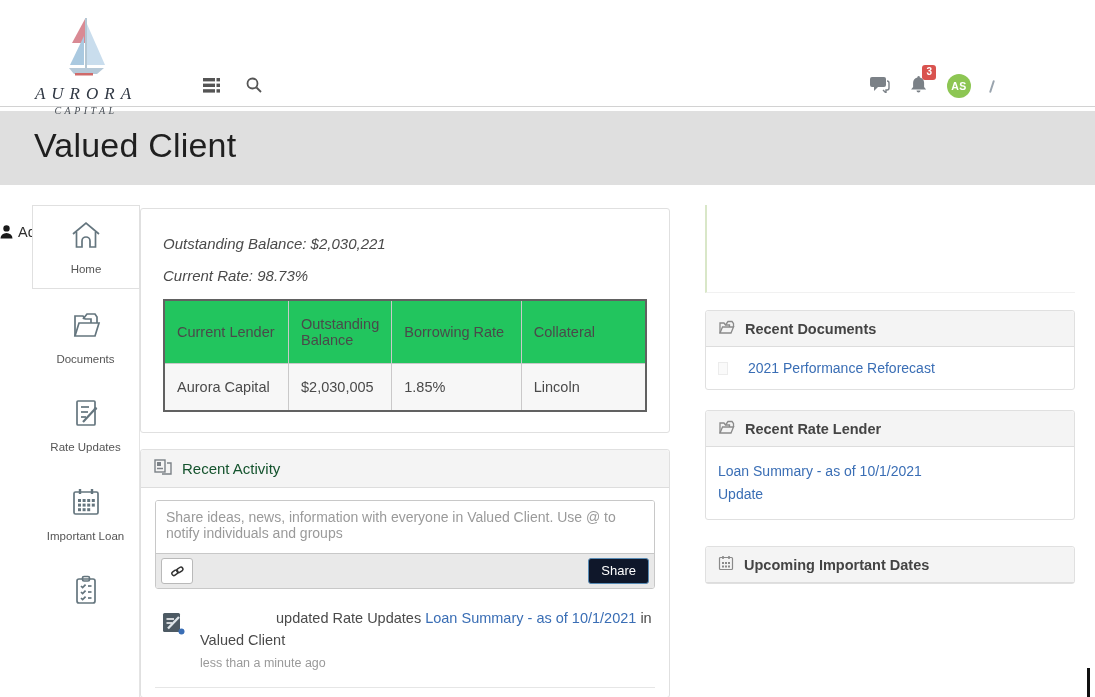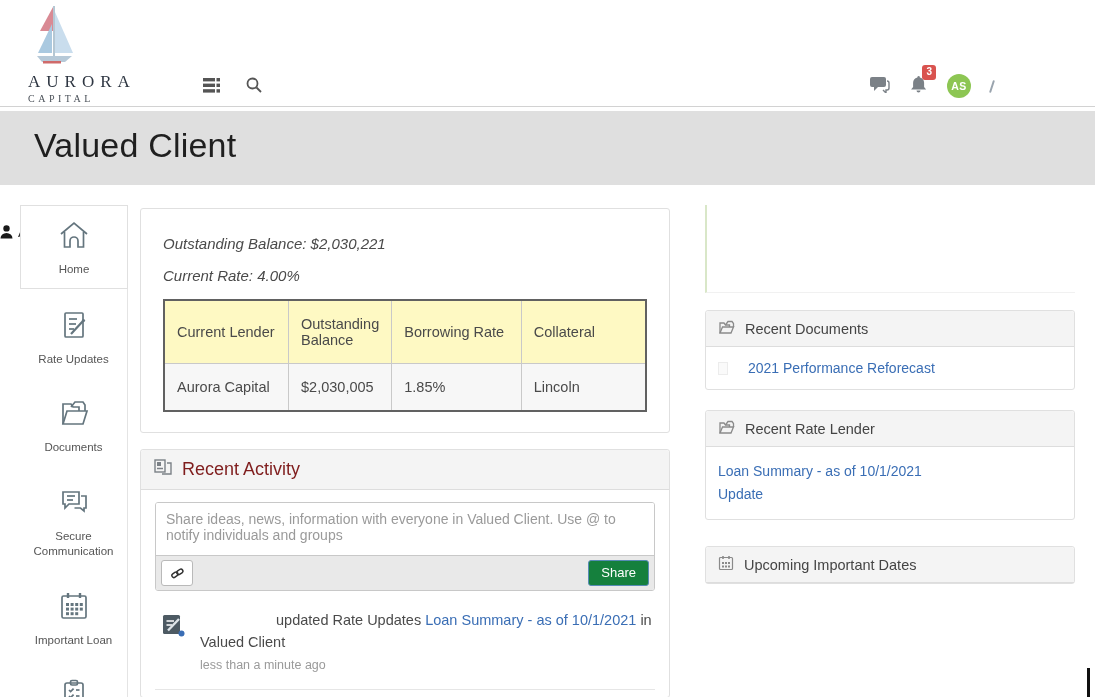--- a/index.html
+++ b/index.html
@@ -1,82 +1,82 @@
 <!DOCTYPE html>
 <html><head>
 <meta charset="utf-8">
 <style>
   * { margin:0; padding:0; box-sizing:border-box; }
   html,body { width:1095px; height:697px; overflow:hidden; background:#fff;
     font-family:"Liberation Sans", sans-serif; color:#444; }
   .topnav { position:relative; height:107px; background:#fff; border-bottom:1px solid #d2d2d2; }
-  .logo { position:absolute; left:28px; top:4px; width:116px; text-align:left; cursor:pointer; }
+  .logo { position:absolute; left:28px; top:16px; width:116px; text-align:center; cursor:pointer;font-style:italic; }
   .logo-line1 { font-family:"Liberation Serif", serif; font-size:17px; letter-spacing:6px; color:#2e3642; margin-top:2px; }
   .logo-line2 { font-family:"Liberation Serif", serif; font-size:10px; letter-spacing:3.5px; color:#4a5058; margin-top:1px; }
   .nav-left-icons { position:absolute; left:203px; top:77px; display:flex; gap:26px; align-items:center; color:#555; }
   .nav-left-icons > span { cursor:pointer; display:inline-flex; }
   .nav-right-icons { position:absolute; left:870px; top:74px; display:flex; gap:20px; align-items:center; }
   .bell-wrap { position:relative; }
   .badge { position:absolute; top:-10px; right:-9px; background:#d9534f; color:#fff; font-size:10px;
     font-weight:bold; padding:1px 4px 2px; border-radius:3px; line-height:1.2; }
   .avatar { width:24px; height:24px; border-radius:50%; background:#8dc653; color:#fff; font-size:10.5px;
     font-weight:bold; display:flex; align-items:center; justify-content:center; letter-spacing:.5px; cursor:pointer; }
   .cutoff-char { width:2px; height:13px; background:#9aa4ae; transform:rotate(18deg); border-radius:1px; }
 
   .banner { height:74px; background:#dfdfdf; margin-top:4px; padding:15px 0 0 34px; }
   .banner h1 { font-size:34px; font-weight:500; color:#1f1f1f; letter-spacing:.2px; }
   .advisors-row { text-align:left; padding:3px 40px 0 0;margin-top:36px; }
   .advisors-link { display:inline-flex; align-items:center; gap:5px; font-size:14.5px; color:#2e2e2e; cursor:pointer; }
 
   
-  .sidebar { position:absolute; left:20px; top:205px; width:108px; height:492px; border-right:1px solid #e4e4e4; }
+  .sidebar { position:absolute; left:32px; top:205px; width:108px; height:492px; border-right:1px solid #e4e4e4; }
   .side-item { text-align:center; padding:13px 4px 10px; margin-bottom:7px; cursor:pointer; color:#64757e; }
   .side-item.active { border:1px solid #e0e0e0; background:#fff; margin-right:-1px; }
   .side-label { display:block; font-size:11.5px; color:#555; margin-top:7px; line-height:1.35; }
   .side-item svg { display:inline-block; }
 
   
   .main { position:absolute; left:140px; top:208px; width:530px; }
   .card { background:#fff; border:1px solid #e0e0e0; border-radius:3px; }
   .summary-card { padding:26px 22px 20px; }
   .summary-line { font-style:italic; font-size:15px; color:#4a4a4a; margin-bottom:15px; }
   .loan-table { width:100%; border-collapse:collapse; border:2px solid #616161; margin-top:6px; }
   .loan-table th, .loan-table td { border:1px solid #c9c9c9; font-weight:normal; text-align:left;
     font-size:14.5px; color:#4a4a4a; padding:15px 12px; }
-  .loan-table th { background:#fef9c3; }
+  .loan-table th { background:#22c55e; }
   .loan-table td { background:#f7f7f7; }
   .col1{width:26%} .col2{width:21%} .col3{width:27%} .col4{width:26%}
 
   .activity-card { margin-top:16px; height:249px; overflow:hidden; }
   .panel-header { background:#f4f4f4; border-bottom:1px solid #ddd; padding:9px 13px; display:flex;
-    align-items:center; gap:10px; font-size:18px; color:#7f1d1d; border-radius:3px 3px 0 0; }
+    align-items:center; gap:10px; font-size:15px; color:#14532d; border-radius:3px 3px 0 0; }
   .activity-body { padding:12px 14px; }
   .composer { border:1px solid #c8c8c8; border-radius:3px; overflow:hidden; }
   .composer textarea { width:100%; height:52px; border:none; outline:none; resize:none; padding:8px 10px;
     font-family:"Liberation Sans", sans-serif; font-size:14px; color:#444; display:block; }
   .composer textarea::placeholder { color:#9a9a9a; }
   .composer-toolbar { background:#e9e9e9; border-top:1px solid #c8c8c8; padding:4px 5px; display:flex;
     align-items:center; justify-content:space-between; }
   .attach-btn { width:32px; height:26px; background:#fff; border:1px solid #b9b9b9; border-radius:3px;
     display:flex; align-items:center; justify-content:center; cursor:pointer; color:#444; }
-  .share-btn { background:#15803d; color:#fff; border:1px solid #578bb5; border-radius:3px; font-size:13px;
+  .share-btn { background:#0f172a; color:#fff; border:1px solid #578bb5; border-radius:3px; font-size:13px;
     padding:4px 12px 5px; cursor:pointer; font-family:"Liberation Sans", sans-serif; }
   .feed-entry { display:flex; margin-top:19px; padding-left:6px; }
   .entry-icon { flex:0 0 auto; margin-top:3px; }
   .entry-text { margin-left:14px; font-size:14.5px; color:#4a4a4a; line-height:1.5; }
   .redacted-gap { display:inline-block; width:72px; }
   .entry-time { font-size:12.5px; color:#9a9a9a; margin-top:2px; }
   .feed-divider { border-top:1px solid #e6e6e6; margin-top:15px; }
   a.blue-link { color:#3a6eb5; text-decoration:none; cursor:pointer; }
 
   
   .rightcol { position:absolute; left:705px; top:205px; width:370px; }
   .empty-panel { height:88px; background:#fff; border-left:2px solid #d9e7c8; border-bottom:1px solid #f1f1f1; margin-bottom:17px; }
   .rpanel { border:1px solid #e0e0e0; border-radius:3px; background:#fff; }
-  .rpanel .panel-header { font-size:14.5px; padding:8px 12px; color:#8a8a8a; }
+  .rpanel .panel-header { font-size:14.5px; padding:8px 12px; color:#8a8a8a;font-weight:bold; }
   .rpanel .panel-title { color:#444; }
   .rpanel-body { padding:13px 12px; font-size:14px; }
   .mb20 { margin-bottom:20px; } .mb26 { margin-bottom:26px; } .mb21 { margin-bottom:21px; }
   .doc-row { display:flex; align-items:center; }
   .doc-ghost-icon { width:10px; height:13px; background:#fafafa; border:1px solid #ececec; margin-right:20px; }
   .link-stack a { display:block; line-height:1.65; }
   .meta-line { font-size:12.5px; color:#8f8f8f; margin-top:3px; }
   .cursor-artifact { position:absolute; left:1087px; top:668px; width:3px; height:29px; background:#101010; }
 </style>
 </head>
@@ -155,50 +155,39 @@
       <svg width="34" height="32" viewBox="0 0 34 32" fill="none" stroke="#64757e" stroke-width="1.7">
         <path d="M4 15 L17 4 L30 15"></path>
         <path d="M7.5 13 V28 H13 v-6 a4 4 0 0 1 8 0 v6 h5.5 V13"></path>
       </svg>
     </span>
     <span class="side-label">Home</span>
   </div>
   <div class="side-item">
     <span>
       <svg width="34" height="32" viewBox="0 0 34 32" fill="none" stroke="#64757e" stroke-width="1.7">
+        <path d="M6 27 V7 h8 l2 3 h6 v4"></path>
+        <path d="M14 10 l4 -5 h8 l2 3 v6"></path>
+        <path d="M6 27 l4 -13 h20 l-4 13 z"></path>
+      </svg>
+    </span>
+    <span class="side-label">Documents</span>
+  </div>
+  <div class="side-item">
+    <span>
+      <svg width="34" height="32" viewBox="0 0 34 32" fill="none" stroke="#64757e" stroke-width="1.7">
         <rect x="8" y="4" width="18" height="24" rx="1"></rect>
         <line x1="12" y1="10" x2="20" y2="10"></line>
           <line x1="12" y1="15" x2="19" y2="15"></line>
           <line x1="12" y1="20" x2="17" y2="20"></line>
         <line x1="14" y1="25" x2="26" y2="12" stroke-width="2.2"></line>
         <circle cx="26.5" cy="11.5" r="1.6" fill="#64757e" stroke="none"></circle>
       </svg>
     </span>
     <span class="side-label">Rate Updates</span>
-  </div>
-  <div class="side-item">
-    <span>
-      <svg width="34" height="32" viewBox="0 0 34 32" fill="none" stroke="#64757e" stroke-width="1.7">
-        <path d="M6 27 V7 h8 l2 3 h6 v4"></path>
-        <path d="M14 10 l4 -5 h8 l2 3 v6"></path>
-        <path d="M6 27 l4 -13 h20 l-4 13 z"></path>
-      </svg>
-    </span>
-    <span class="side-label">Documents</span>
-  </div>
-  <div class="side-item">
-    <span>
-      <svg width="34" height="32" viewBox="0 0 34 32" fill="none" stroke="#64757e" stroke-width="1.7">
-        <path d="M6 6 h16 v12 h-10 l-4 4 v-4 h-2 z"></path>
-        <line x1="10" y1="10" x2="18" y2="10"></line>
-          <line x1="10" y1="14" x2="16" y2="14"></line>
-        <path d="M24 10 h5 v12 h-2 v3 l-3.5 -3 h-6"></path>
-      </svg>
-    </span>
-    <span class="side-label">Secure Communication</span>
   </div>
   <div class="side-item">
     <span>
       <svg width="34" height="32" viewBox="0 0 34 32" fill="none" stroke="#64757e" stroke-width="1.7">
         <rect x="5" y="6" width="24" height="22" rx="1.5"></rect>
         <line x1="11" y1="3" x2="11" y2="8" stroke-width="2.4"></line>
           <line x1="23" y1="3" x2="23" y2="8" stroke-width="2.4"></line>
         <g stroke="none" fill="#64757e">
           <rect x="9" y="13" width="3" height="3"></rect>
             <rect x="13.6" y="13" width="3" height="3"></rect>
@@ -229,21 +218,21 @@
           <line x1="19" y1="24" x2="22.5" y2="24"></line>
       </svg>
     </span>
     
   </div>
 </div>
 
 <div class="main">
   <div class="card summary-card">
     <p class="summary-line">Outstanding Balance: $2,030,221</p>
-    <p class="summary-line">Current Rate: 4.00%</p>
+    <p class="summary-line">Current Rate: 98.73%</p>
     <table class="loan-table">
       <thead>
         <tr>
           <th class="col1">Current Lender</th>
           <th class="col2">Outstanding Balance</th>
           <th class="col3">Borrowing Rate</th>
           <th class="col4">Collateral</th>
         </tr>
       </thead>
       <tbody>

